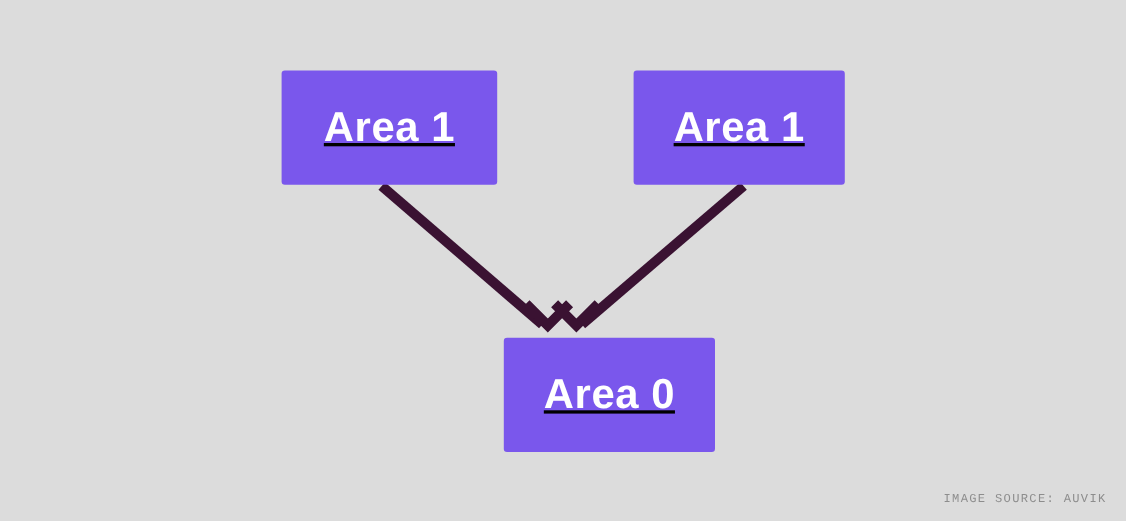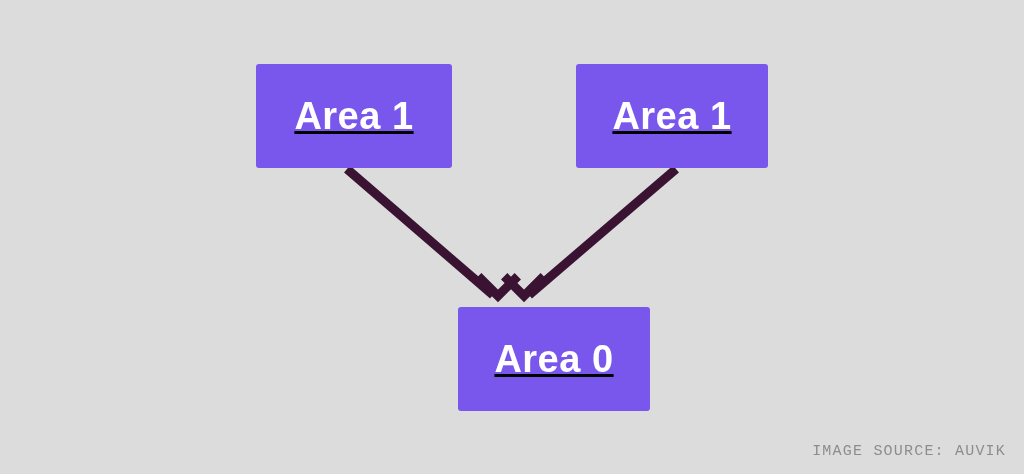--- a/index.html
+++ b/index.html
@@ -65,21 +65,21 @@
     width: 192px;
     height: 104px;
     margin-left: 42px;
   }
   #attribution {
     position: absolute;
     right: 18px;
     bottom: 14px;
     color: #8d8d8d;
     font-family: "Liberation Mono", monospace;
-    font-size: 15px;
+    font-size: 11px;
     letter-spacing: 1.2px;
     white-space: nowrap;
   }
 </style>
 </head>
 <body>
 
 <div id="canvas">
 
   <svg id="edge-layer" viewBox="0 0 1024 474" width="1024" height="474" xmlns="http://www.w3.org/2000/svg">

